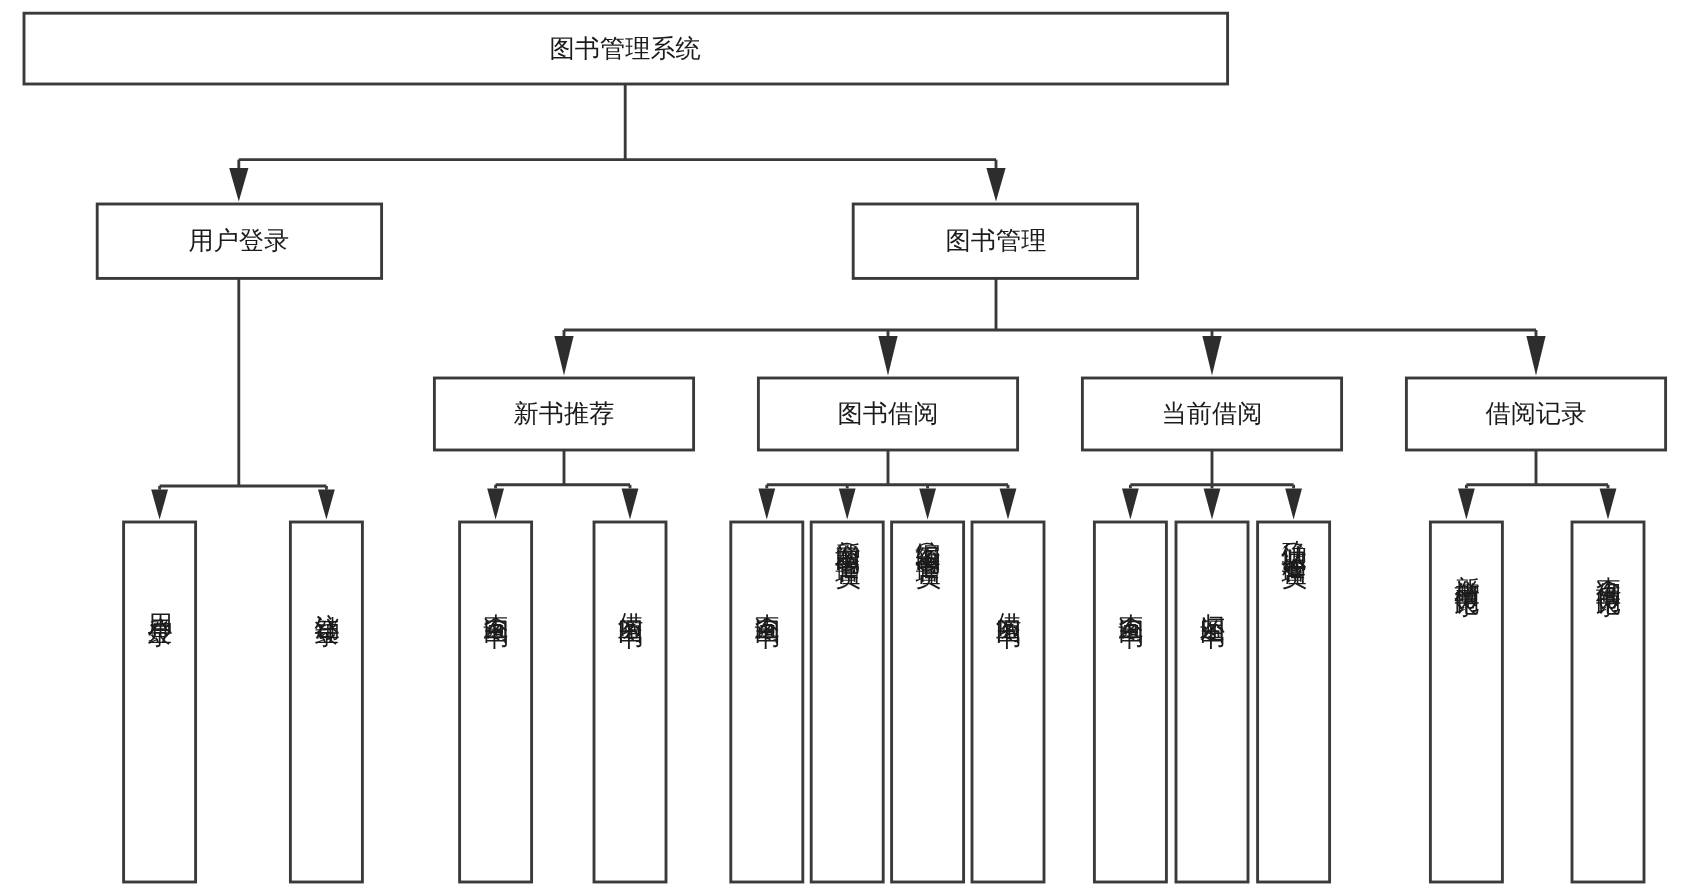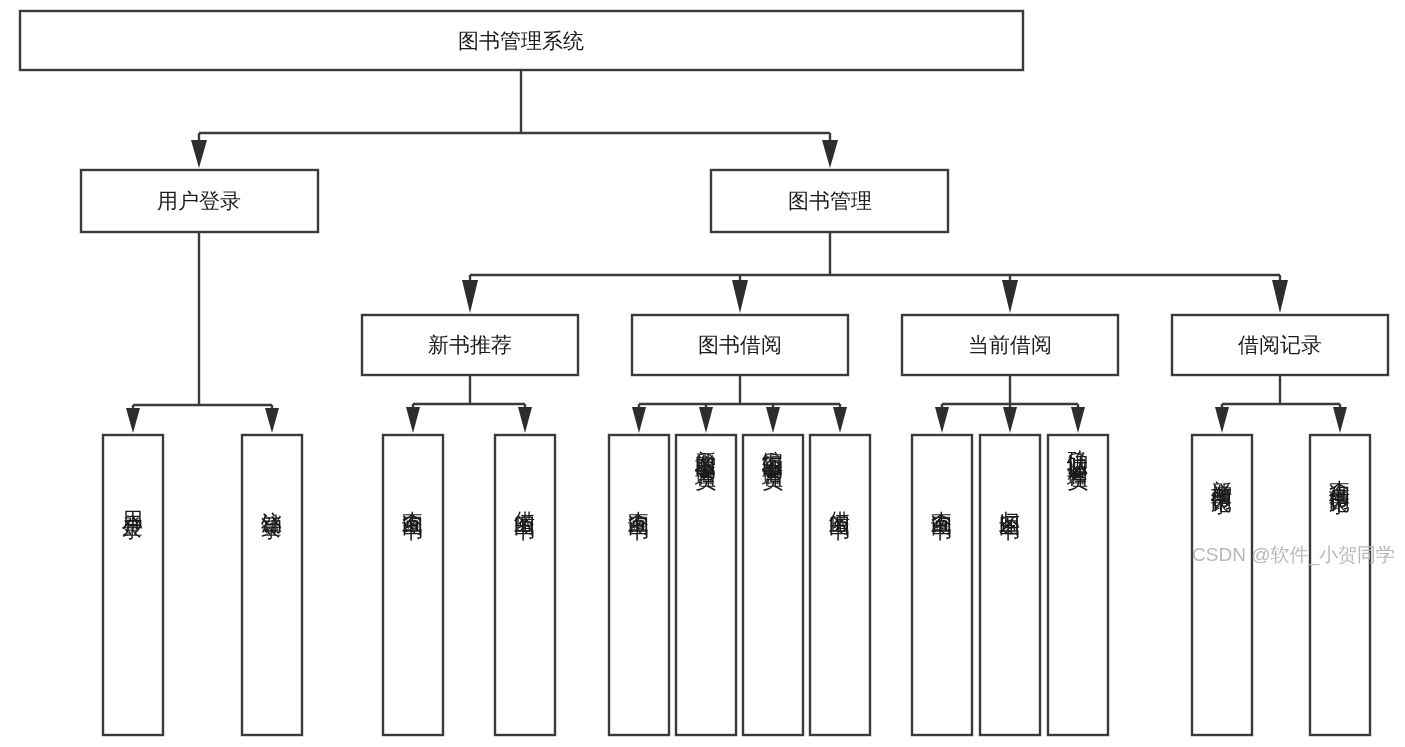--- a/index.html
+++ b/index.html
@@ -225,14 +225,13 @@
       <rect class="node-box" x="1192" y="435" width="60" height="300"></rect>
       <text class="node-label-v" x="1222" y="472">新增借阅记录</text>
     </g>
     <g>
       <rect class="node-box" x="1310" y="435" width="60" height="300"></rect>
       <text class="node-label-v" x="1340" y="472">查询借阅记录</text>
     </g>
 
   </svg>
 
-  <div class="watermark">CSDN @软件_小贺同学</div>
 </div>
 
 </body></html>

